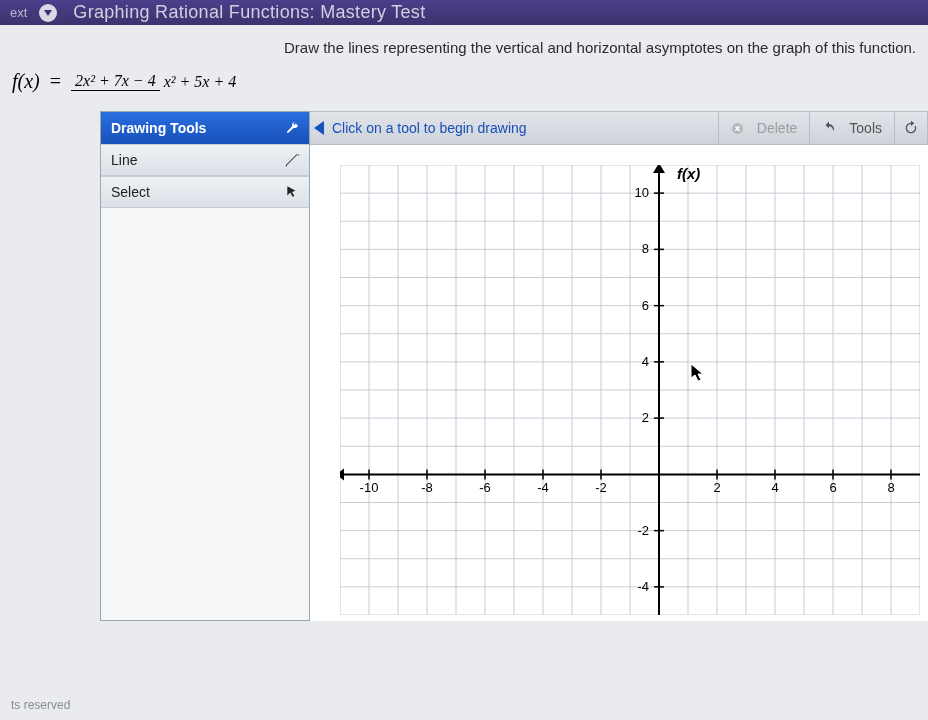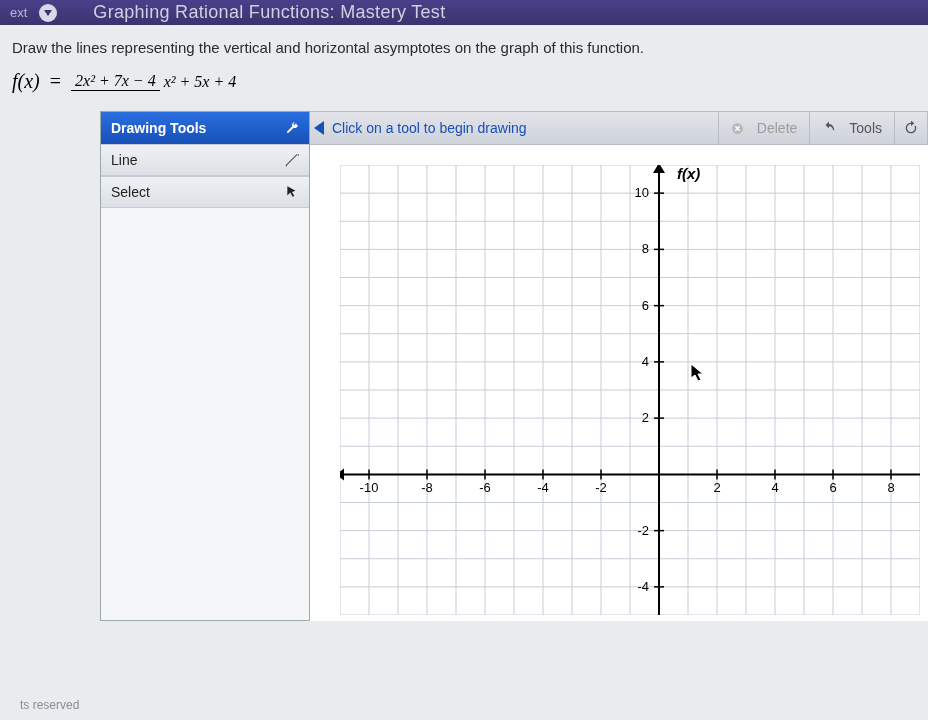--- a/index.html
+++ b/index.html
@@ -12,25 +12,26 @@
     align-items: center;
     gap: 12px;
     height: 25px;
   }
   .topbar .ext { color: #b8b8d0; font-size: 13px; }
   .topbar .circle-btn {
     width: 18px; height: 18px; border-radius: 50%;
     background: #d8d8e8; display: flex; align-items: center; justify-content: center;
     color: #3b336e; font-size: 11px; font-weight: bold;
   }
-  .topbar .title { font-size: 18px; color: #d0d0e0; margin-left: 24px; letter-spacing: .3px; }
+  .topbar .title { font-size: 18px; color: #d0d0e0; margin-left: 4px; letter-spacing: .3px; }
   .instructions {
     padding: 14px 12px 6px 12px;
     color: #2b2b2b;
     font-size: 15px;
+    text-align: right;
   }
   .formula {
     padding: 8px 12px 18px 12px;
     font-family: 'Times New Roman', serif;
     font-size: 20px;
     font-style: italic;
     display: flex;
     align-items: center;
     gap: 10px;
   }
@@ -109,21 +110,21 @@
   .hintbar .btn.refresh { padding: 0 8px; }
   .graph-container {
     background: #fff;
     height: 476px;
     padding: 20px 0 0 30px;
     position: relative;
   }
   .graph-svg { display: block; }
   .footer {
     position: absolute;
-    bottom: 4px; left: 16px;
+    bottom: 4px; left: 7px;
     color: #8a8d94; font-size: 12px;
     padding: 4px;
   }
   .cursor-arrow {
     position: absolute;
     pointer-events: none;
   }
 </style>
 </head>
 <body>

